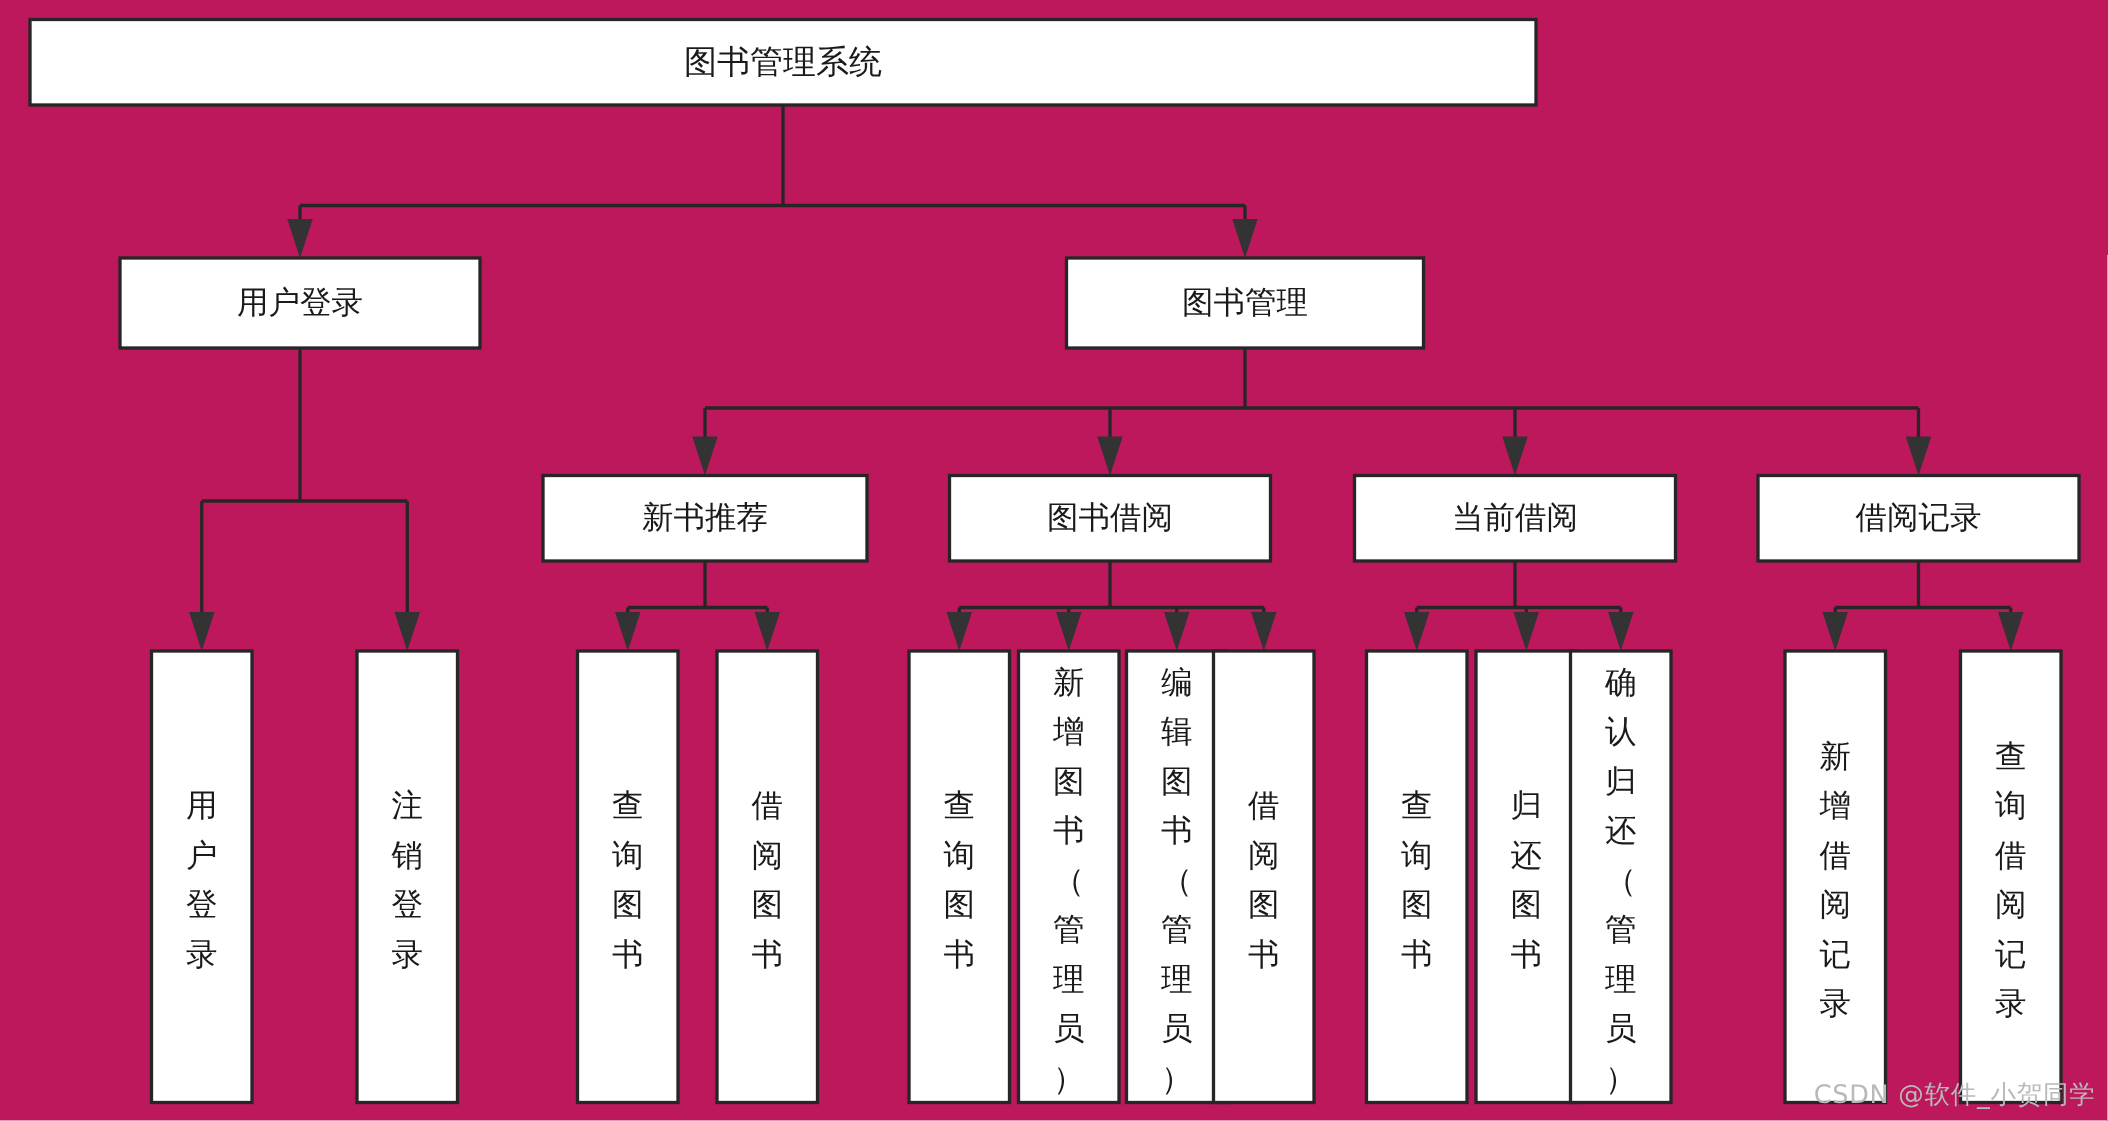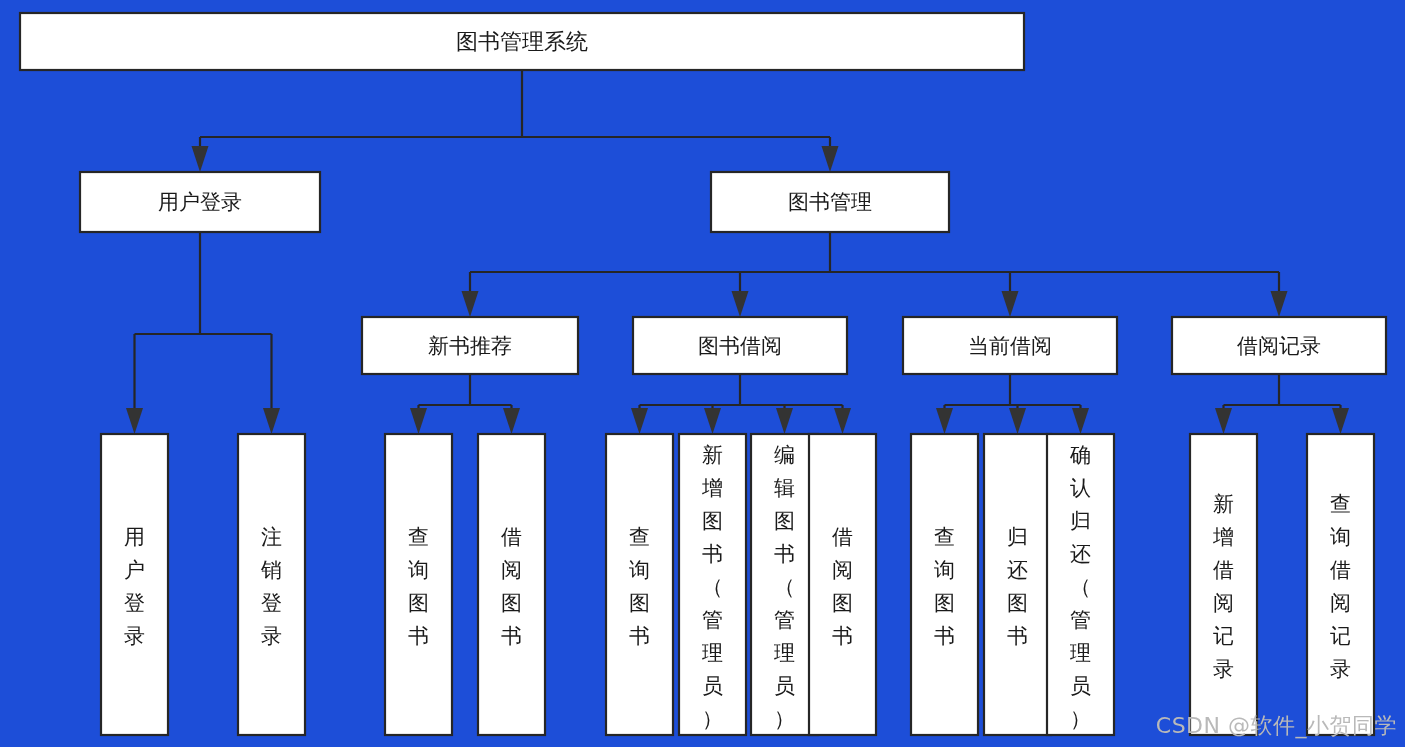--- a/index.html
+++ b/index.html
@@ -7,21 +7,21 @@
     padding: 0;
     background: #ffffff;
   }
   body {
     font-family: "DejaVu Sans", "Liberation Sans", sans-serif;
   }
   #diagram-root {
     position: relative;
     width: 1405px;
     height: 747px;
-    background: #1d4ed8;
+    background: #be185d;
     overflow: hidden;
   }
   svg.diagram-canvas {
     position: absolute;
     left: 0;
     top: 0;
     width: 1405px;
     height: 747px;
   }
   .node-box {
@@ -53,21 +53,21 @@
     text-anchor: middle;
   }
   .node-label-title {
     font-size: 22px;
   }
   .watermark {
     position: absolute;
     right: 8px;
     bottom: 6px;
     font-family: "DejaVu Sans", "Liberation Sans", sans-serif;
-    font-size: 22px;
+    font-size: 17px;
     color: #b9b9b9;
     letter-spacing: 0.5px;
     white-space: nowrap;
     user-select: none;
   }
 </style>
 </head>
 <body>
 
 <div id="diagram-root">

